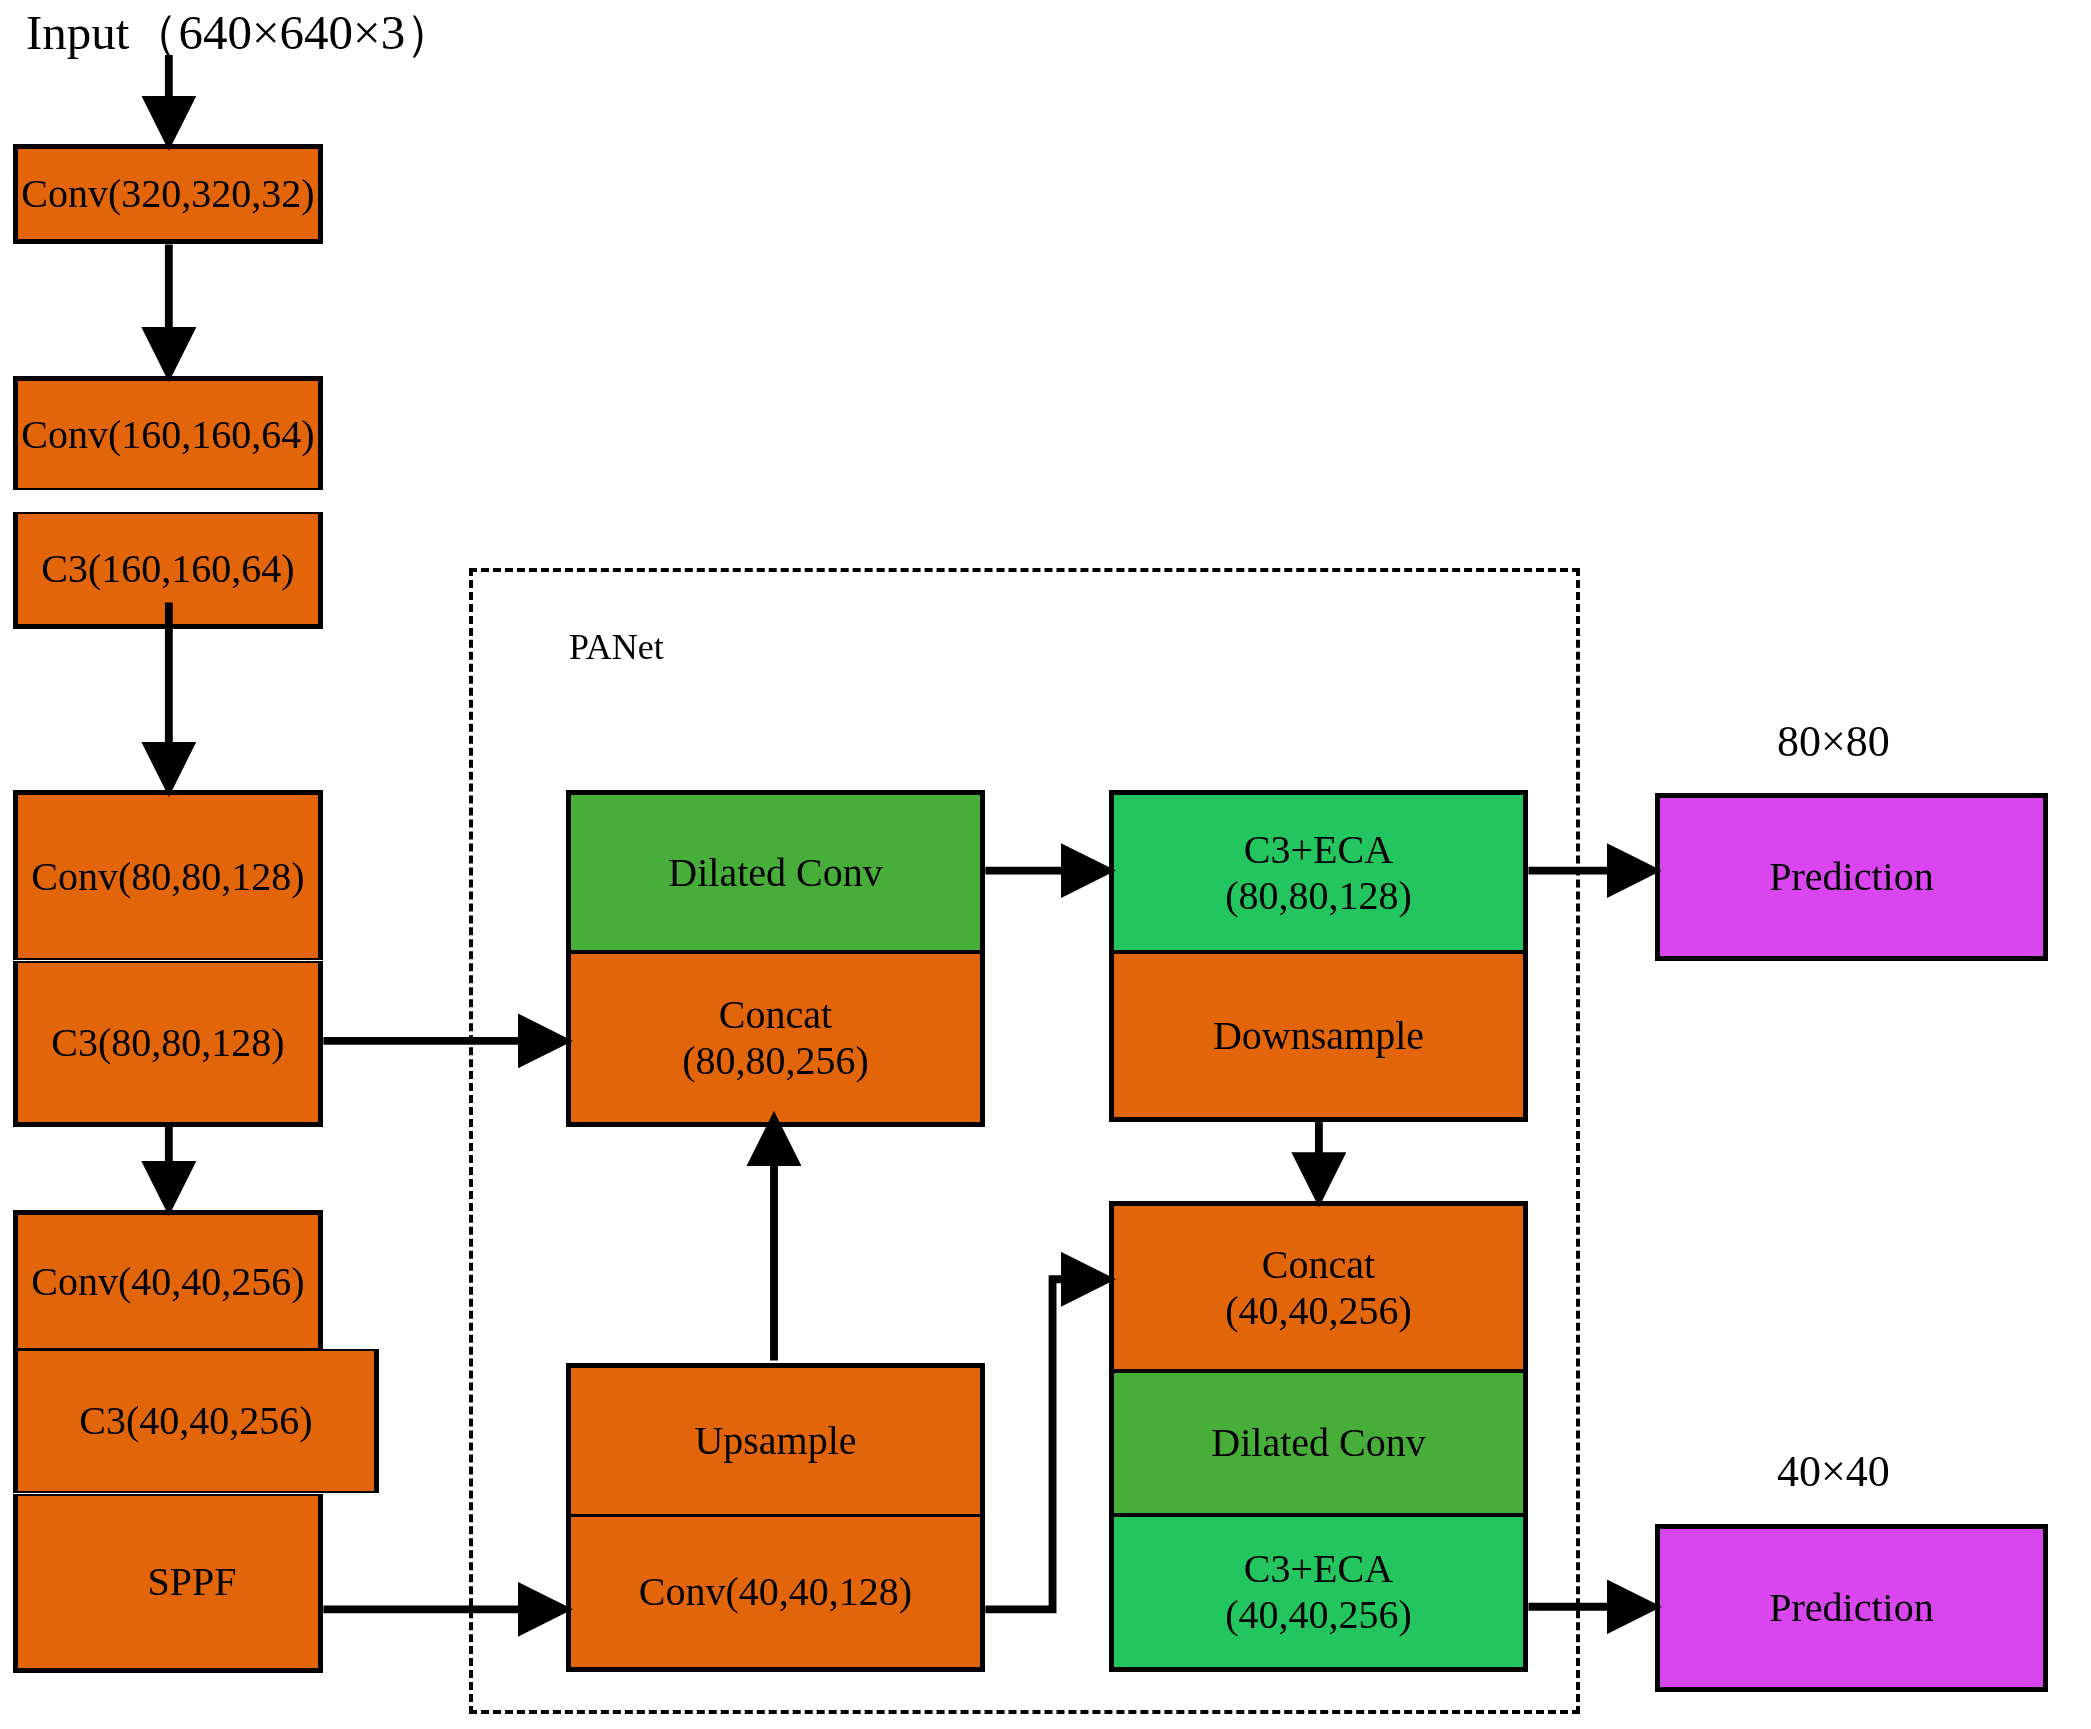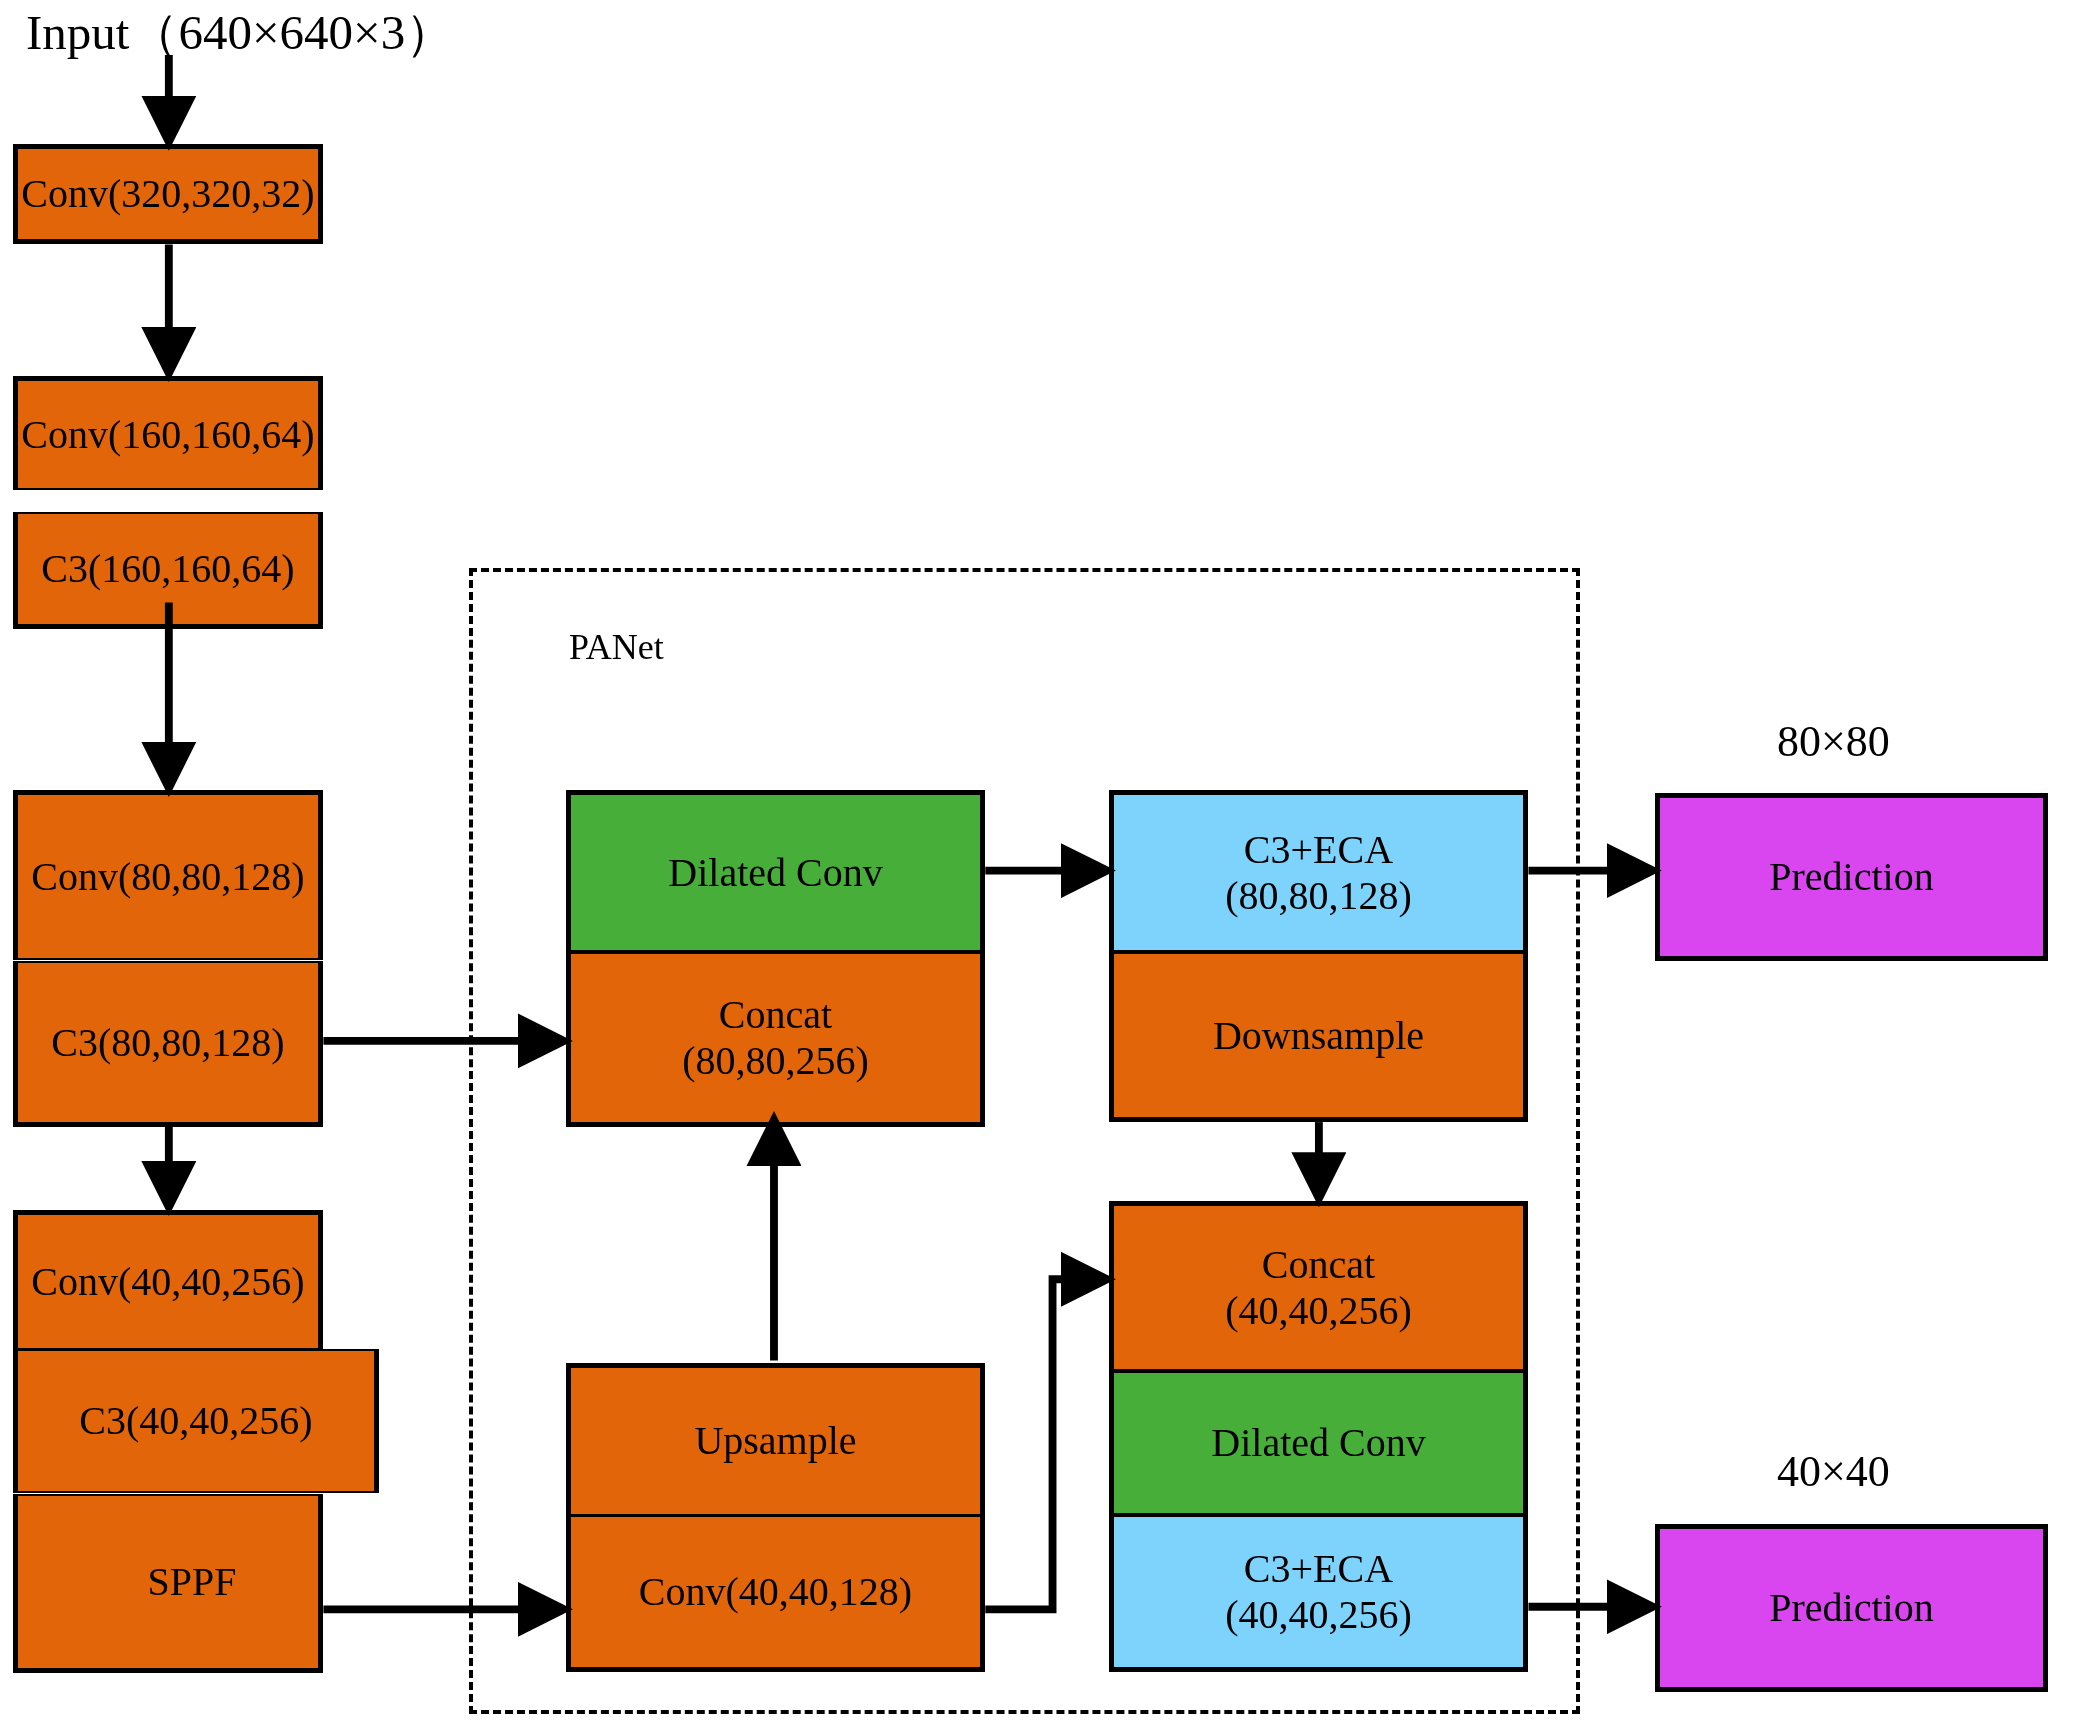--- a/index.html
+++ b/index.html
@@ -26,21 +26,21 @@
     justify-content: center;
     text-align: center;
     color: #000000;
     font-size: 40px;
     line-height: 1.15;
     font-family: Liberation Serif, serif;
     white-space: pre-line;
   }
   .orange { background: #E3650A; }
   .green  { background: #47AE3A; }
-  .blue   { background: #7dd3fc; }
+  .blue   { background: #22c55e; }
   .yellow { background: #d946ef; }
 
   
   .stack-sub { border-top-width: 2.6px; border-bottom-width: 2.6px; }
   .stack-top { border-bottom-width: 2.6px; }
   .stack-bot { border-top-width: 2.6px; }
 
   .plain-label {
     position: absolute;
     color: #000000;

